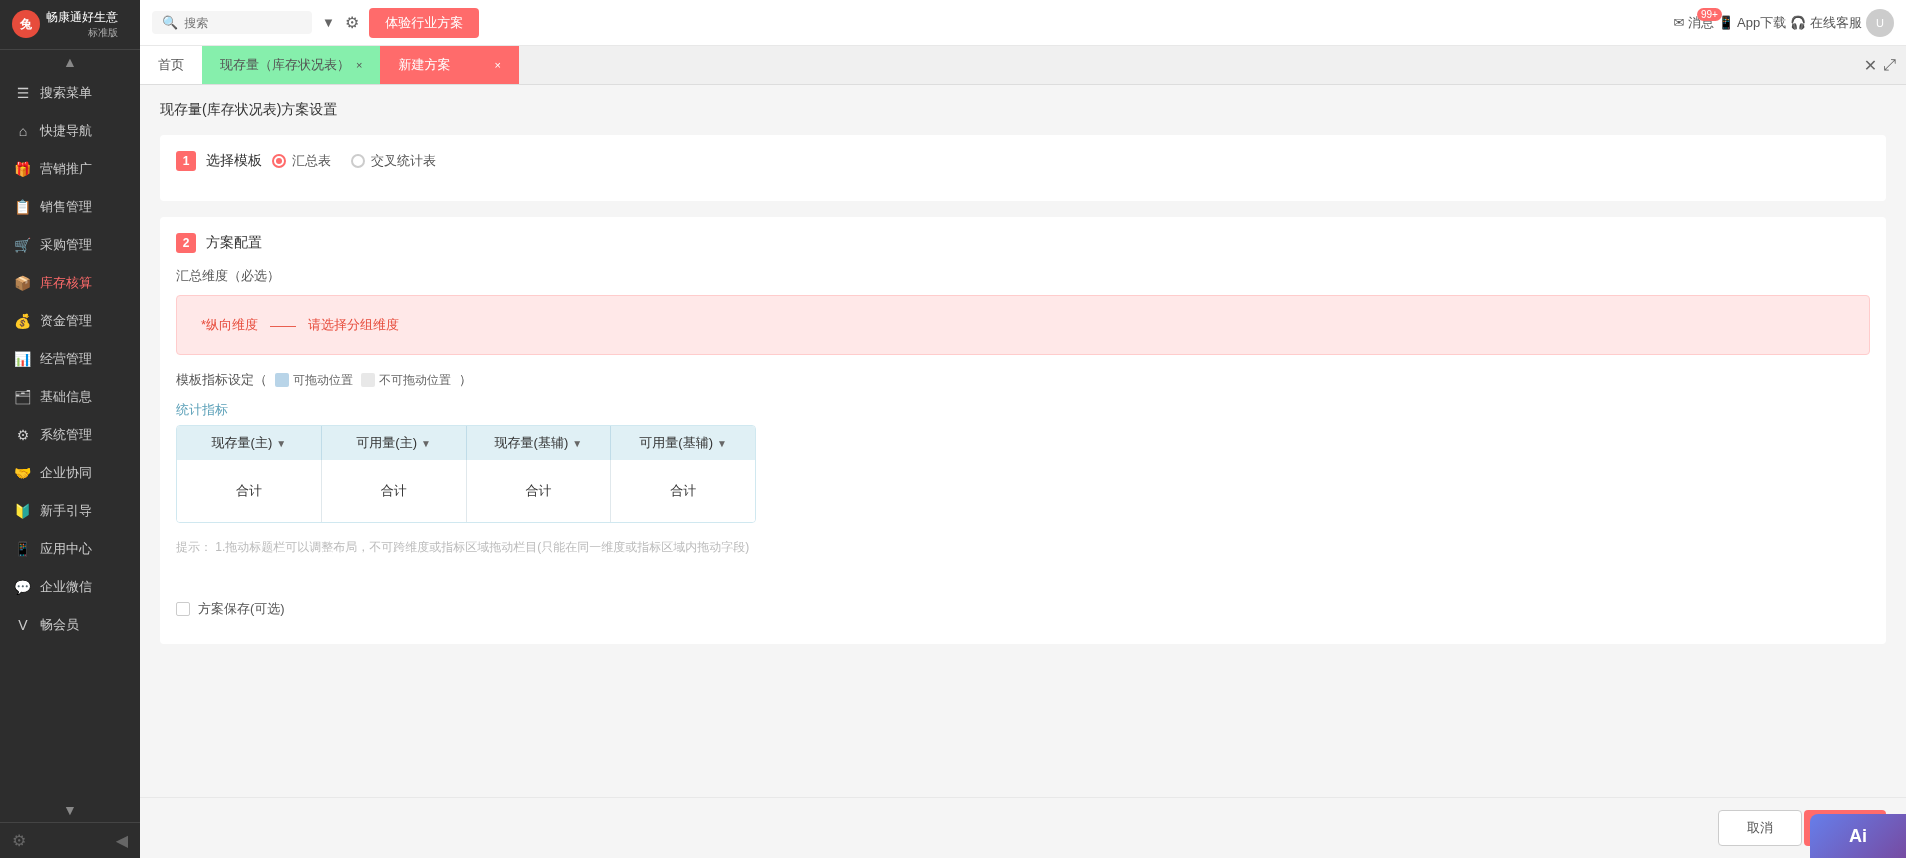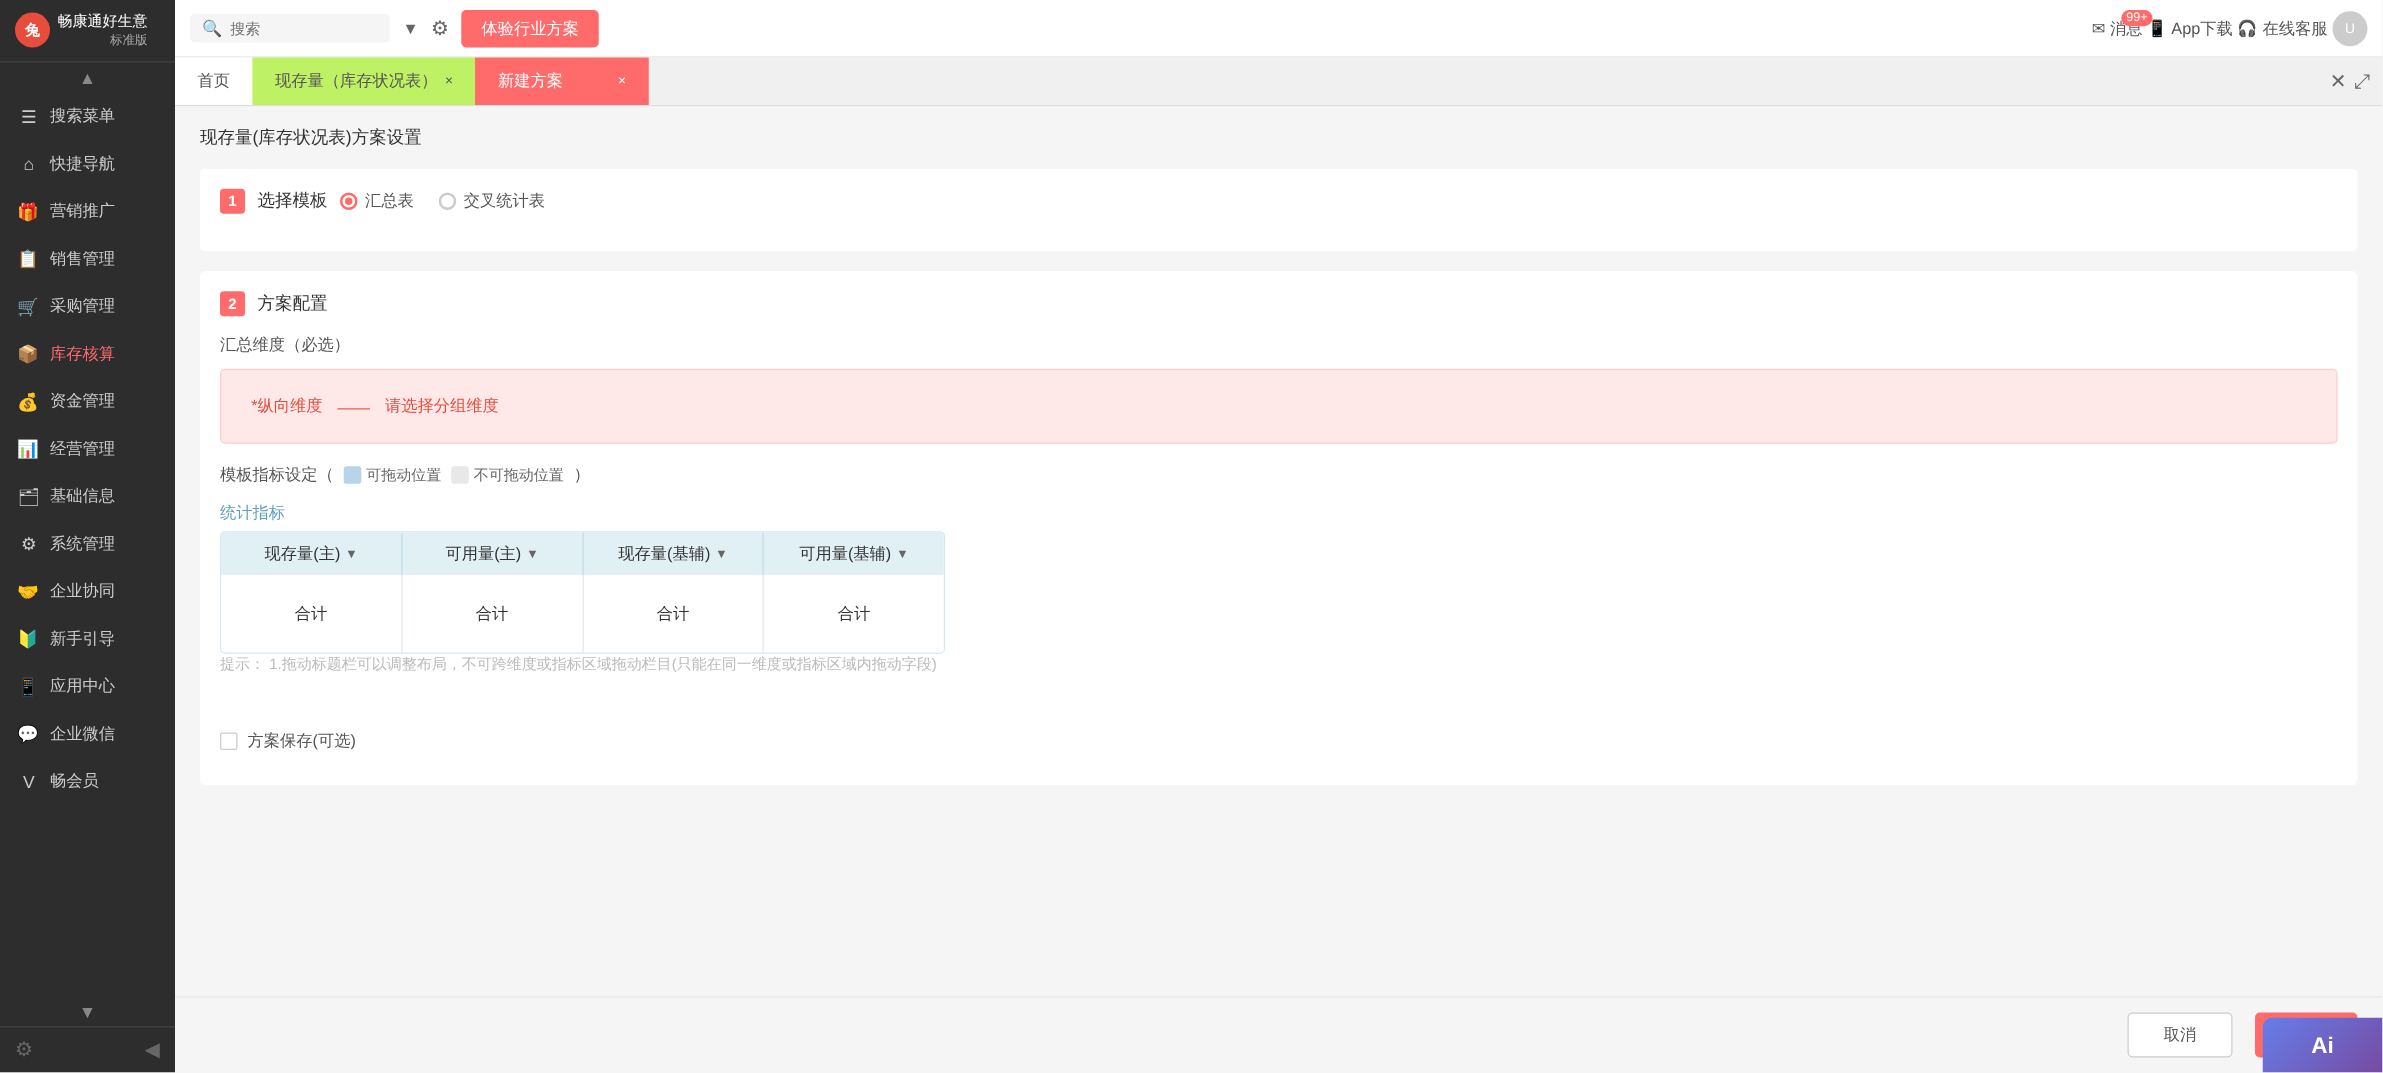--- a/index.html
+++ b/index.html
@@ -109,21 +109,21 @@
       background: #f0f0f0;
       border-bottom: 1px solid #ddd;
       flex-shrink: 0;
     }
     .tab {
       display: flex; align-items: center; gap: 6px;
       padding: 10px 18px;
       font-size: 13px;
       cursor: pointer;
       color: #555;
-      background: #bef264;
+      background: #86efac;
     }
     .tab.active {
       background: #ff6b6b; color: #fff; gap: 44px;
     }
     .tab-home { background: #fff; }
     .tab-close {
       font-size: 11px; cursor: pointer; color: inherit;
     }
 
     
@@ -224,33 +224,33 @@
     .stats-cell {
       flex: 1;
       display: flex; align-items: center; justify-content: center;
       padding: 22px 6px;
       border-right: 1px solid #e0e8ec;
       font-size: 13px; color: #333;
     }
     .stats-cell:last-child { border-right: none; }
 
     
-    .tips { font-size: 12px; color: #bbb; }
+    .tips { font-size: 12px; color: #bbb; margin-top: 16px; }
     .tips p { margin-bottom: 4px; }
 
     
     .save-row { display: flex; align-items: center; gap: 8px; font-size: 13px; color: #555; padding: 10px 0; }
     .save-checkbox { width: 14px; height: 14px; border: 1px solid #ccc; background: #fff; border-radius: 2px; cursor: pointer; flex-shrink: 0; }
 
     
     .bottom-bar {
       position: absolute;
       bottom: 0; right: 0; left: 0;
       padding: 12px 20px;
-      display: flex; justify-content: flex-end; gap: 18px;
+      display: flex; justify-content: flex-end; gap: 2px;
       background: #f5f5f5;
       border-top: 1px solid #e8e8e8;
     }
     .btn-cancel {
       padding: 8px 28px; border: 1px solid #ccc; background: #fff;
       border-radius: 4px; cursor: pointer; color: #555; font-size: 13px;
     }
     .btn-query {
       padding: 8px 28px; border: none; background: #ff6b6b;
       border-radius: 4px; cursor: pointer; color: #fff; font-size: 13px;

